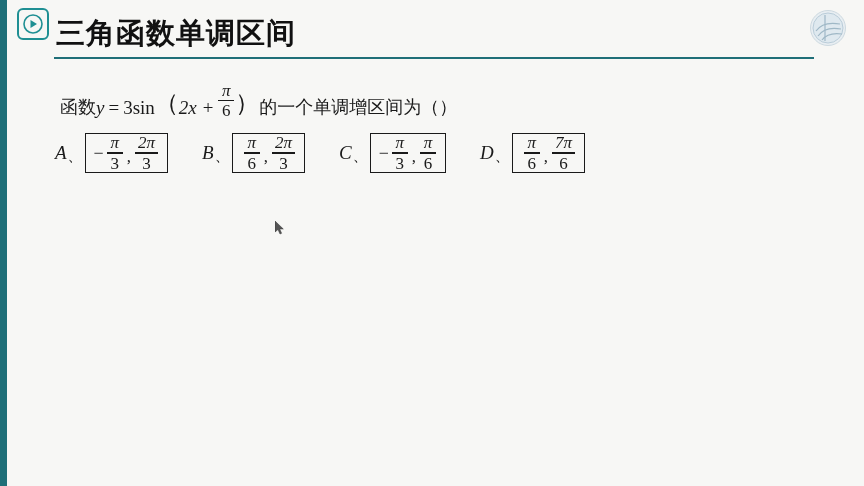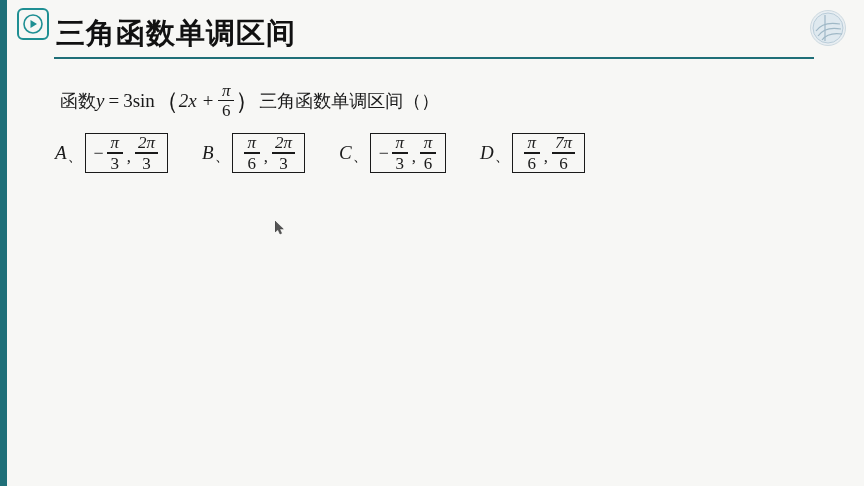--- a/index.html
+++ b/index.html
@@ -79,21 +79,21 @@
   .watermark svg { display: block; }
 
   
   .question-line {
     position: absolute;
     left: 60px;
     top: 82px;
     font-size: 19px;
     color: #1a1a1a;
     display: flex;
-    align-items: center;
+    align-items: flex-end;
     white-space: nowrap;
   }
   .options-row {
     position: absolute;
     left: 55px;
     top: 133px;
     display: flex;
     align-items: center;
   }
   .option {
@@ -238,21 +238,21 @@
     <span style="padding:0 4px;">=</span>
     <span>3sin</span>
     <span class="paren-big">（</span>
     <span class="ital" style="padding-right:3px;font-style:italic;">2x +</span>
     <span class="frac">
       <span class="num">π</span>
       <span class="bar"></span>
       <span class="den">6</span>
     </span>
     <span class="paren-big">）</span>
-    <span class="cn">三角函数单调区间（</span>
+    <span class="cn">的一个单调增区间为（</span>
     <span class="cn">    </span>
     <span class="cn">）</span>
   </div>
 
   <div class="options-row">
 
     <div class="option">
       <span class="opt-letter">A</span>
       <span class="opt-comma">、</span>
       <span class="bracket">

